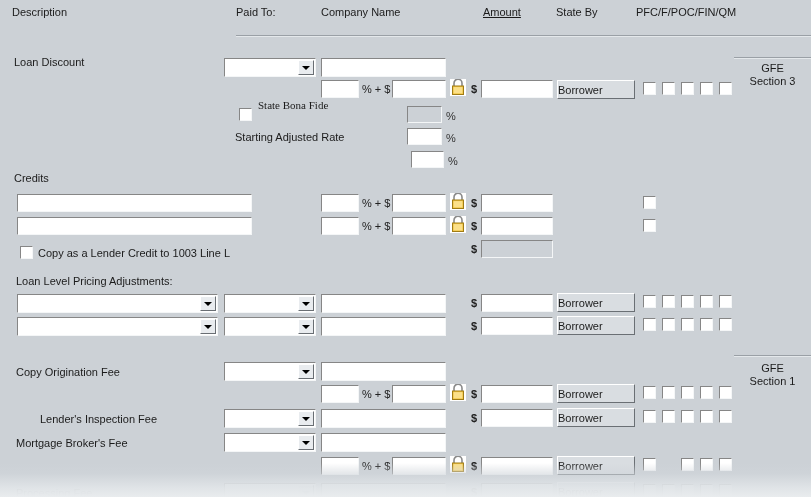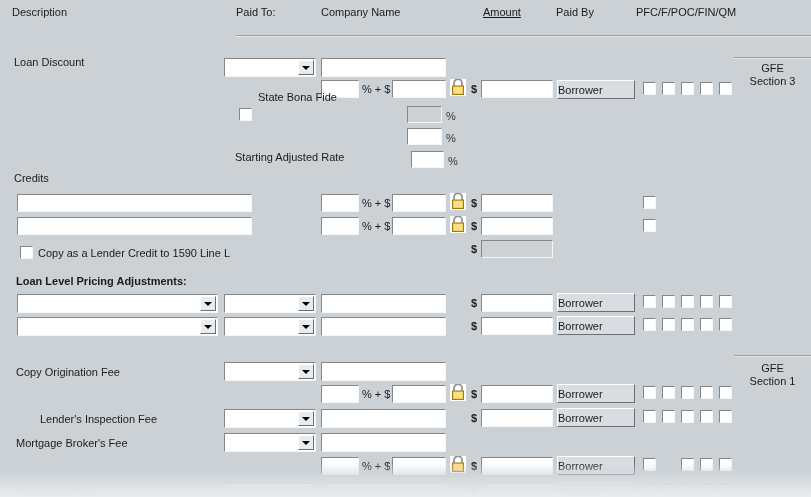--- a/index.html
+++ b/index.html
@@ -148,21 +148,21 @@
 </style>
 </head>
 <body>
 
 <div id="root">
 
   <div class="lbl hdr" style="left:12px; top:6px;">Description</div>
   <div class="lbl hdr" style="left:236px; top:6px;">Paid To:</div>
   <div class="lbl hdr" style="left:321px; top:6px;">Company Name</div>
   <div class="lbl hdr" style="left:483px; top:6px;text-decoration:underline;">Amount</div>
-  <div class="lbl hdr" style="left:556px; top:6px;">Paid By</div>
+  <div class="lbl hdr" style="left:556px; top:6px;">State By</div>
   <div class="lbl hdr" style="left:636px; top:6px;">PFC/F/POC/FIN/QM</div>
 
   <div class="rule" style="left:236px; top:35px; width:575px;"></div>
 
   <div class="rule" style="left:734px; top:57px; width:77px;"></div>
   <div class="gfe" style="left:734px; top:62px; width:77px;">
     <div>GFE</div>
     <div>Section 3</div>
   </div>
 
@@ -189,25 +189,25 @@
   <div class="tb" style="left:481px; top:80px; width:72px; height:18px;"></div>
   <button class="btn" style="left:557px; top:80px; width:78px; height:19px;">Borrower</button>
 
   <div class="cb" style="left:643px; top:82px;"></div>
   <div class="cb" style="left:662px; top:82px;"></div>
   <div class="cb" style="left:681px; top:82px;"></div>
   <div class="cb" style="left:700px; top:82px;"></div>
   <div class="cb" style="left:719px; top:82px;"></div>
 
   <div class="cb" style="left:239px; top:108px;"></div>
-  <div class="lbl" style="left:258px; top:91px;">State Bona Fide</div>
+  <div class="lbl" style="left:258px; top:99px;font-family:Liberation Serif, serif;">State Bona Fide</div>
   <div class="tb disabled" style="left:407px; top:106px; width:35px; height:17px;"></div>
   <div class="pct" style="left:446px; top:110px;">%</div>
 
-  <div class="lbl" style="left:235px; top:131px;margin-top:20px;">Starting Adjusted Rate</div>
+  <div class="lbl" style="left:235px; top:131px;">Starting Adjusted Rate</div>
   <div class="tb" style="left:407px; top:128px; width:35px; height:17px;"></div>
   <div class="pct" style="left:446px; top:132px;">%</div>
 
   <div class="tb" style="left:411px; top:151px; width:33px; height:17px;"></div>
   <div class="pct" style="left:448px; top:155px;">%</div>
 
   <div class="lbl" style="left:14px; top:172px;">Credits</div>
 
   <div class="tb" style="left:17px; top:194px; width:235px; height:18px;"></div>
   <div class="tb" style="left:321px; top:194px; width:38px; height:18px;"></div>
@@ -238,23 +238,23 @@
     </svg>
   </div>
   <div class="dollar" style="left:471px; top:220px;">$</div>
   <div class="tb" style="left:481px; top:217px; width:72px; height:18px;"></div>
   <div class="cb" style="left:643px; top:219px;"></div>
 
   <div class="dollar" style="left:471px; top:243px;">$</div>
   <div class="tb disabled" style="left:481px; top:240px; width:72px; height:18px;"></div>
 
   <div class="cb" style="left:20px; top:246px;"></div>
-  <div class="lbl" style="left:38px; top:247px;">Copy as a Lender Credit to 1590 Line L</div>
-
-  <div class="lbl" style="left:16px; top:275px;font-weight:bold;">Loan Level Pricing Adjustments:</div>
+  <div class="lbl" style="left:38px; top:247px;">Copy as a Lender Credit to 1003 Line L</div>
+
+  <div class="lbl" style="left:16px; top:275px;">Loan Level Pricing Adjustments:</div>
 
   <div class="combo" style="left:17px; top:294px; width:201px; height:19px;">
     <div class="arrow-btn"></div>
   </div>
   <div class="combo" style="left:224px; top:294px; width:92px; height:19px;">
     <div class="arrow-btn"></div>
   </div>
   <div class="tb" style="left:321px; top:294px; width:125px; height:19px;"></div>
   <div class="dollar" style="left:471px; top:297px;">$</div>
   <div class="tb" style="left:481px; top:294px; width:72px; height:18px;"></div>

